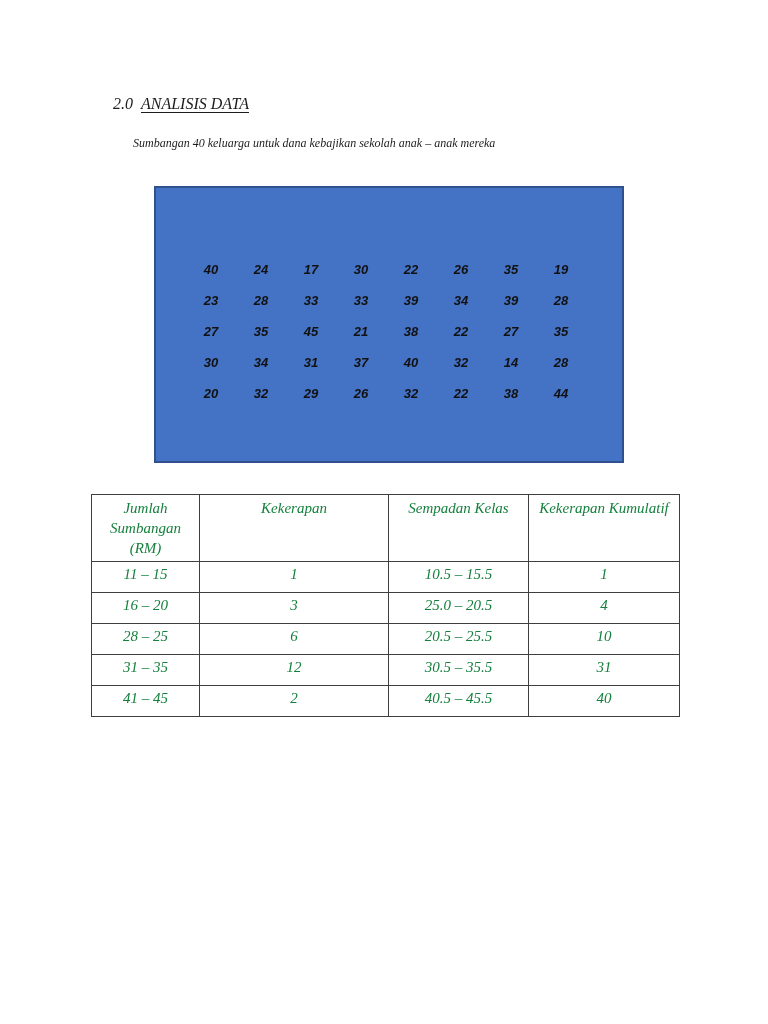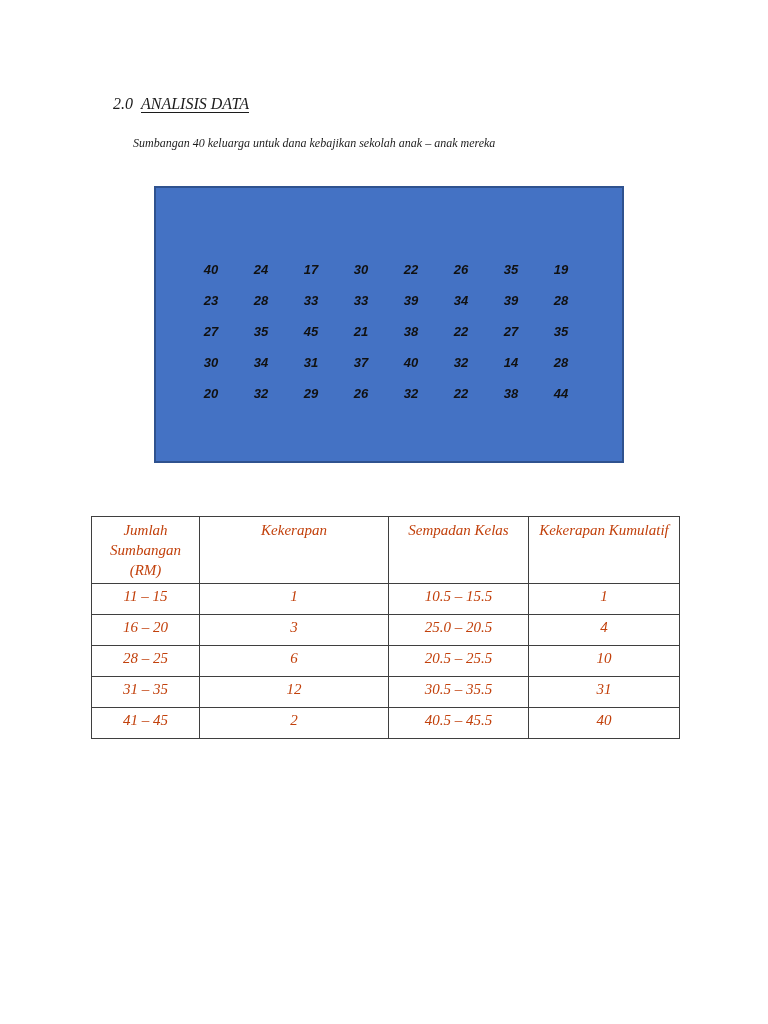--- a/index.html
+++ b/index.html
@@ -72,26 +72,26 @@
     font-size: 13px;
     line-height: 31px;
     color: #111111;
     text-align: center;
   }
 
   
   .freq-table {
     position: absolute;
     left: 91px;
-    top: 516px;
+    top: 494px;
     border-collapse: collapse;
     table-layout: fixed;
     font-family: "Liberation Serif", serif;
     font-size: 15px;
-    color: #c2410c;
+    color: #15803d;
   }
   .freq-table th, .freq-table td {
     border: 1px solid #3f3f3f;
     text-align: center;
     vertical-align: top;
     padding: 3px 6px;
     box-sizing: border-box;
     font-weight: normal;
   }
   .freq-table col.c1 { width: 108px; }

